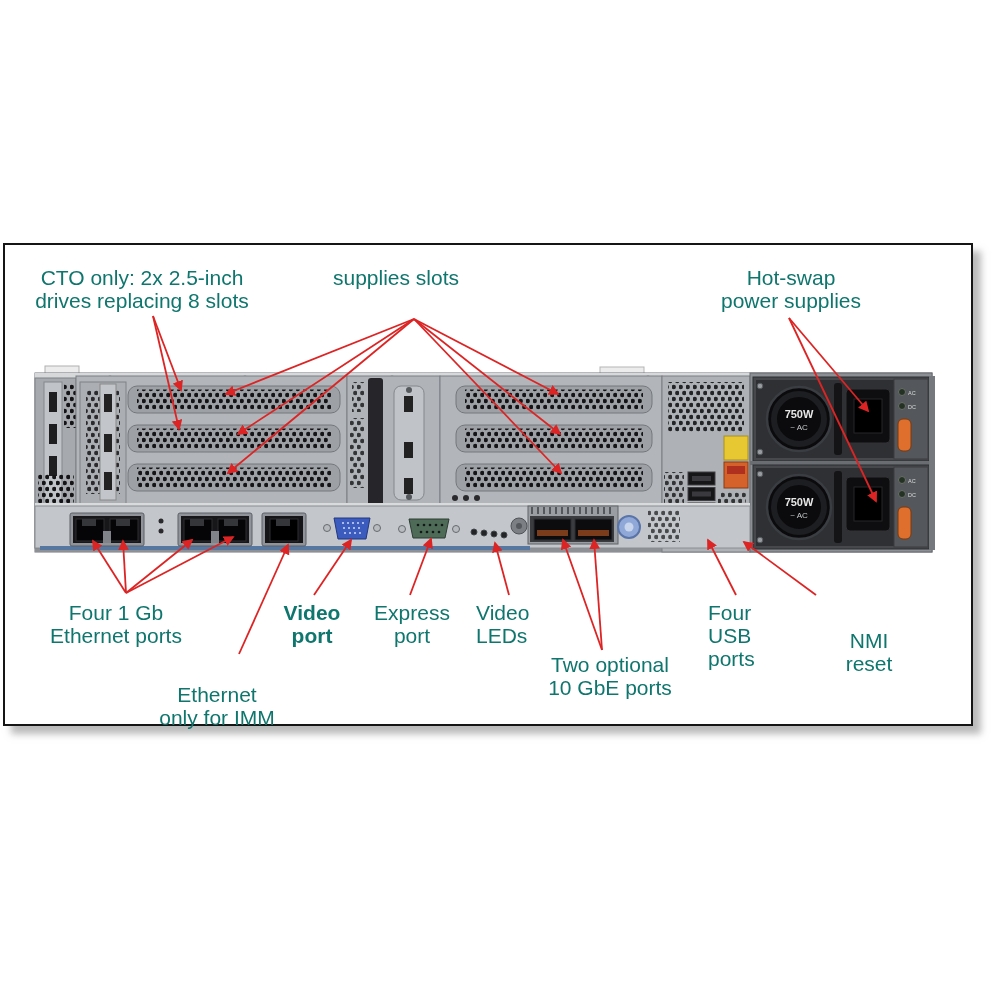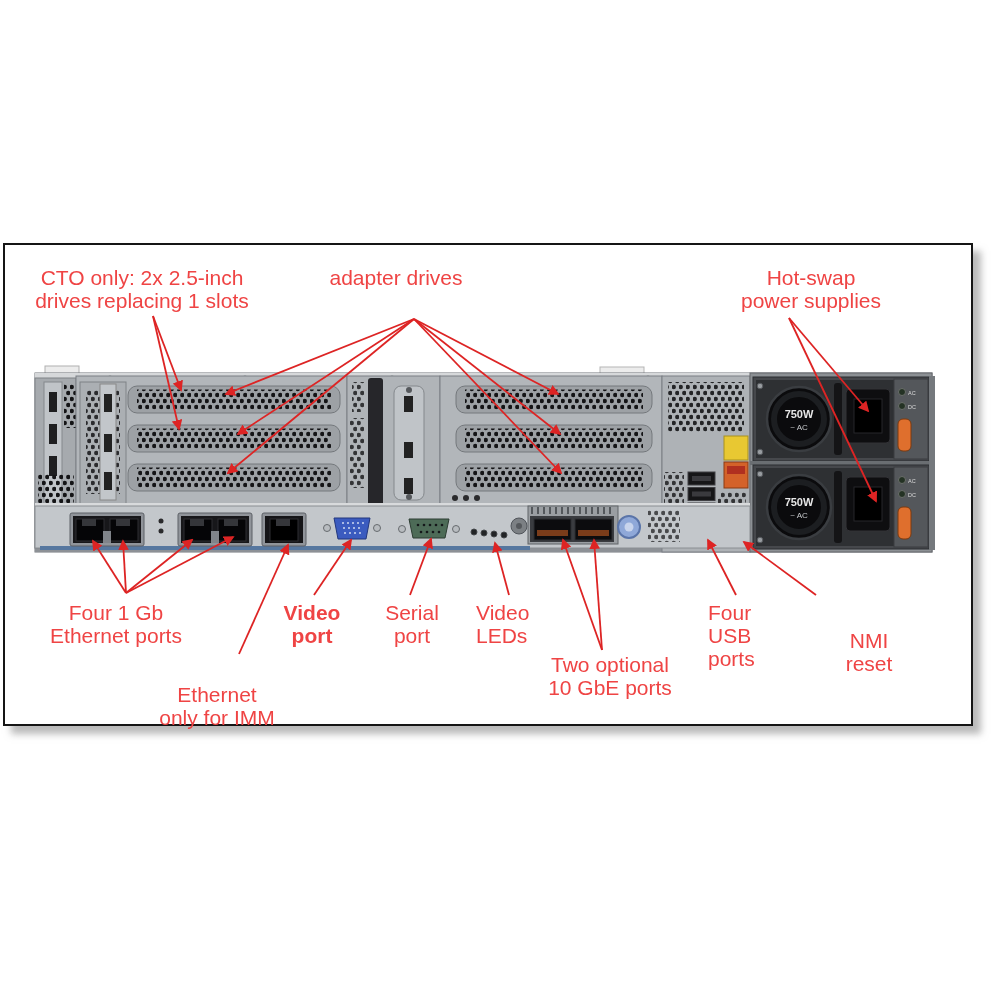--- a/index.html
+++ b/index.html
@@ -7,21 +7,21 @@
     width:1000px;height:1000px;background:#ffffff;position:relative;
     font-family:"Liberation Sans", sans-serif;
   }
   #frame{
     position:absolute;left:3px;top:243px;width:970px;height:483px;
     box-sizing:border-box;border:2px solid #151515;background:#ffffff;
     box-shadow:8px 8px 7px rgba(130,130,130,.55);
   }
   #diagram-svg{position:absolute;left:0;top:0;width:1000px;height:1000px;}
   .lbl{
-    position:absolute;color:#ef4444;font-size:21px;line-height:23px;
+    position:absolute;color:#0f766e;font-size:21px;line-height:23px;
     text-align:center;transform:translateX(-50%);white-space:nowrap;
   }
   .lbl.left{transform:none;text-align:left;}
 </style>
 </head>
 <body>
 
 <div id="frame"></div>
 
 <svg id="diagram-svg" viewBox="0 0 1000 1000">
@@ -297,44 +297,44 @@
       <line x1="602" y1="650" x2="563" y2="540" marker-end="url(#arr)"></line>
       <line x1="602" y1="650" x2="594" y2="540" marker-end="url(#arr)"></line>
     </g>
     <line x1="736" y1="595" x2="708" y2="540" marker-end="url(#arr)"></line>
     <line x1="816" y1="595" x2="744" y2="542" marker-end="url(#arr)"></line>
   </g>
 </svg>
 
 <div class="lbl" style="left:142px;top:266px;">
   <div>CTO only: 2x 2.5-inch</div>
-  <div>drives replacing 1 slots</div>
+  <div>drives replacing 8 slots</div>
 </div>
 <div class="lbl" style="left:396px;top:266px;">
-  <div>adapter drives</div>
-</div>
-<div class="lbl" style="left:791px;top:266px;margin-left:20px;">
+  <div>supplies slots</div>
+</div>
+<div class="lbl" style="left:791px;top:266px;">
   <div>Hot-swap</div>
   <div>power supplies</div>
 </div>
 
 <div class="lbl" style="left:116px;top:601px;">
   <div>Four 1 Gb</div>
   <div>Ethernet ports</div>
 </div>
 <div class="lbl" style="left:217px;top:653px;margin-top:30px;">
   <div>Ethernet</div>
   <div>only for IMM</div>
 </div>
 <div class="lbl" style="left:312px;top:601px;font-weight:bold;">
   <div>Video</div>
   <div>port</div>
 </div>
 <div class="lbl" style="left:412px;top:601px;">
-  <div>Serial</div>
+  <div>Express</div>
   <div>port</div>
 </div>
 <div class="lbl left" style="left:476px;top:601px;">
   <div>Video</div>
   <div>LEDs</div>
 </div>
 <div class="lbl" style="left:610px;top:653px;">
   <div>Two optional</div>
   <div>10 GbE ports</div>
 </div>

